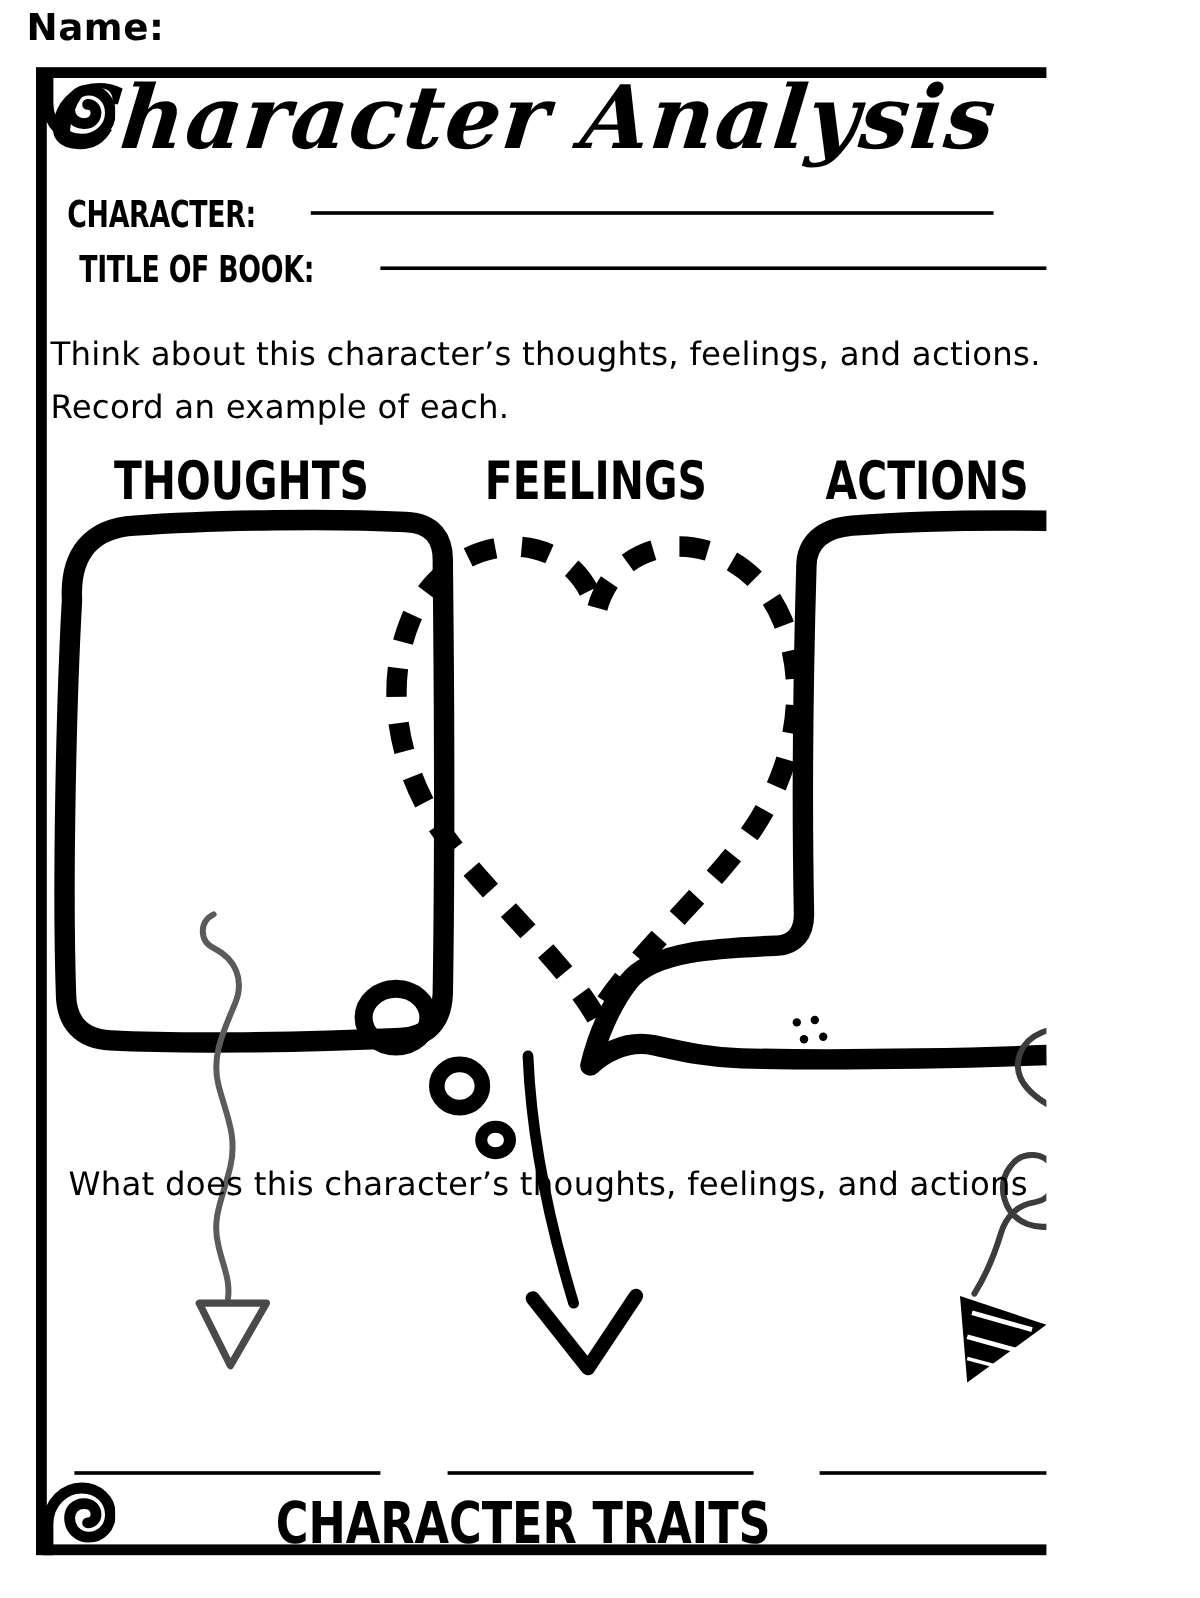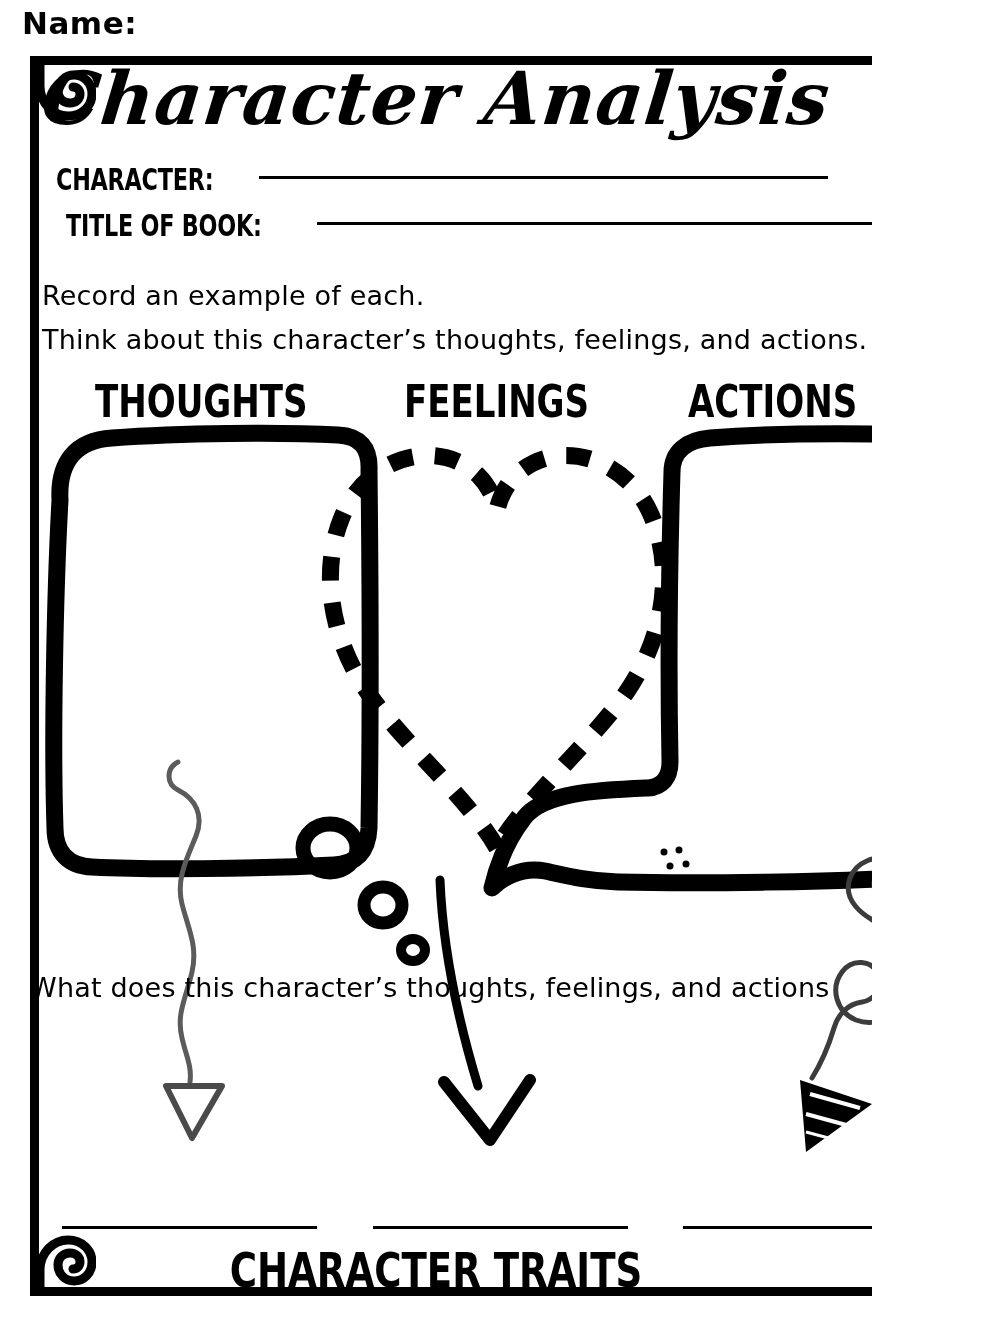--- a/index.html
+++ b/index.html
@@ -139,21 +139,21 @@
     position: absolute;
     left: 0; top: 0;
     width: 1000px; height: 1332px;
     pointer-events: none;
   }
   .art svg { display:block; width:1000px; height:1332px; }
 
   
   .question {
     position: absolute;
-    left: 30px;
+    left: 57px;
     top: 962px;
     width: 890px;
     font-family: "DejaVu Sans", sans-serif;
     font-size: 27px;
     color: #000;
     line-height: 1.95;
     letter-spacing: 0.2px;
   }
 
   
@@ -221,22 +221,22 @@
     <span class="field-label">CHARACTER:</span>
     <span class="field-rule"></span>
   </div>
 
   <div class="field field-title">
     <span class="field-label">TITLE OF BOOK:</span>
     <span class="field-rule"></span>
   </div>
 
   <div class="instructions">
+    <div>Think about this character’s thoughts, feelings, and actions.</div>
     <div>Record an example of each.</div>
-    <div>Think about this character’s thoughts, feelings, and actions.</div>
   </div>
 
   <div class="col-head head-thoughts">THOUGHTS</div>
   <div class="col-head head-feelings">FEELINGS</div>
   <div class="col-head head-actions">ACTIONS</div>
 
   <div class="art">
     <svg viewBox="0 0 1000 1332" xmlns="http://www.w3.org/2000/svg">
 
       <g>

